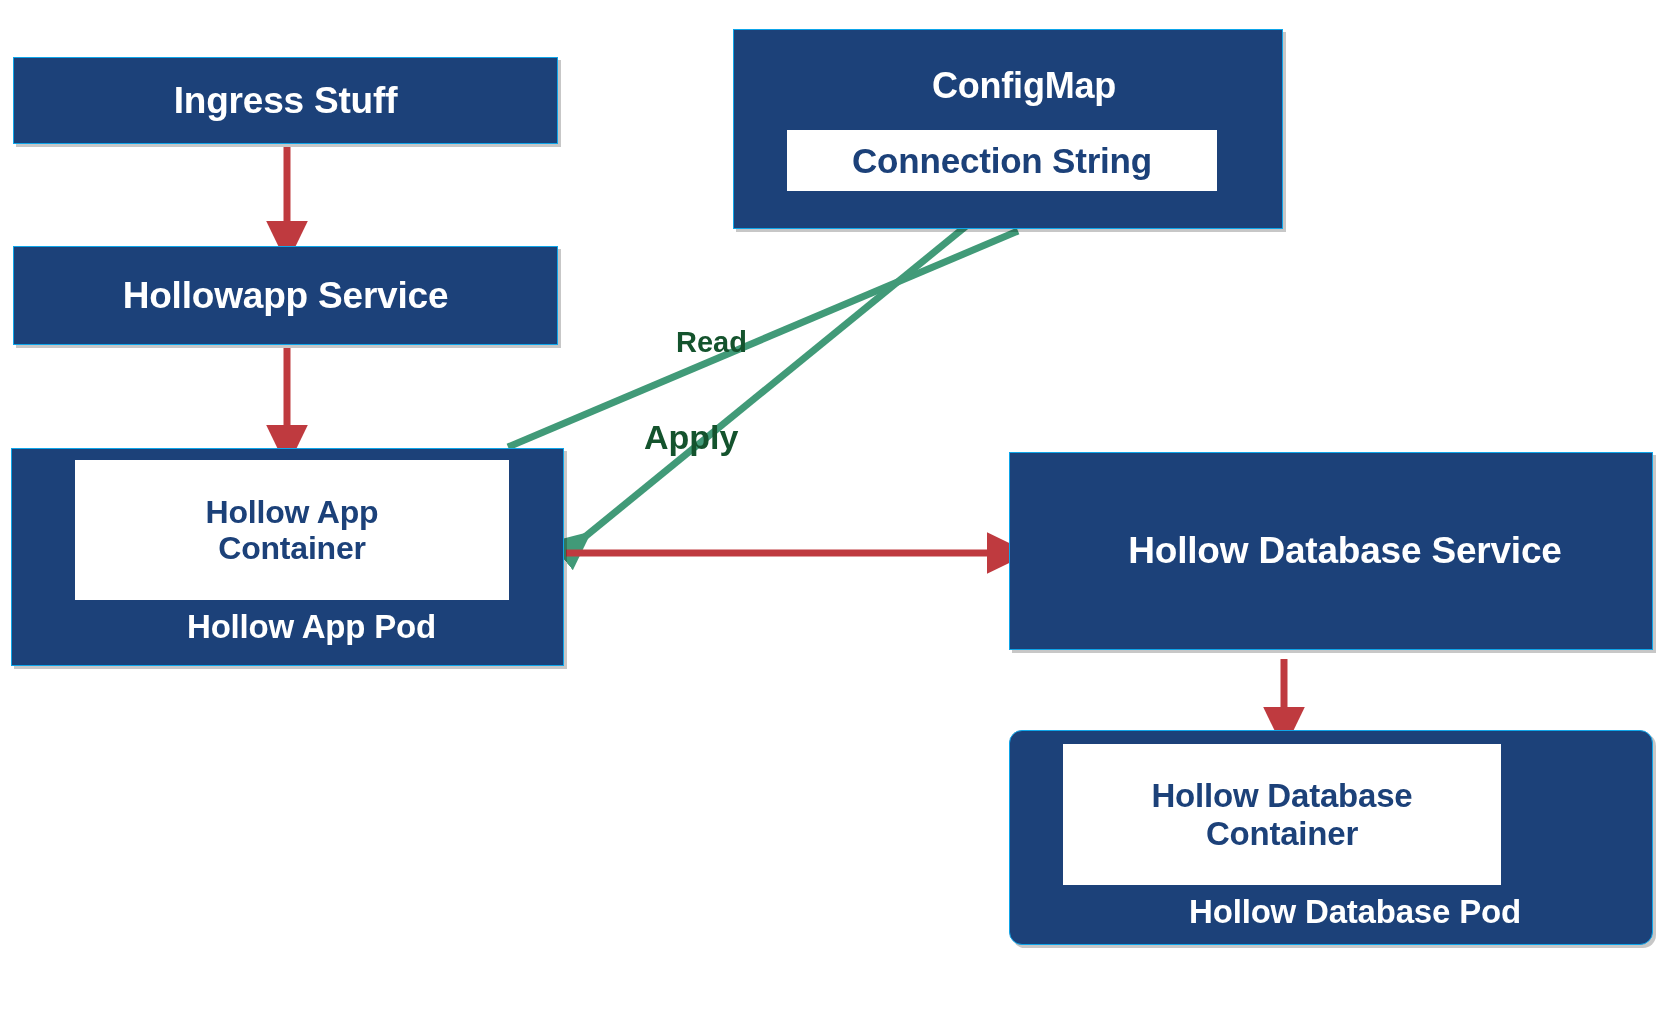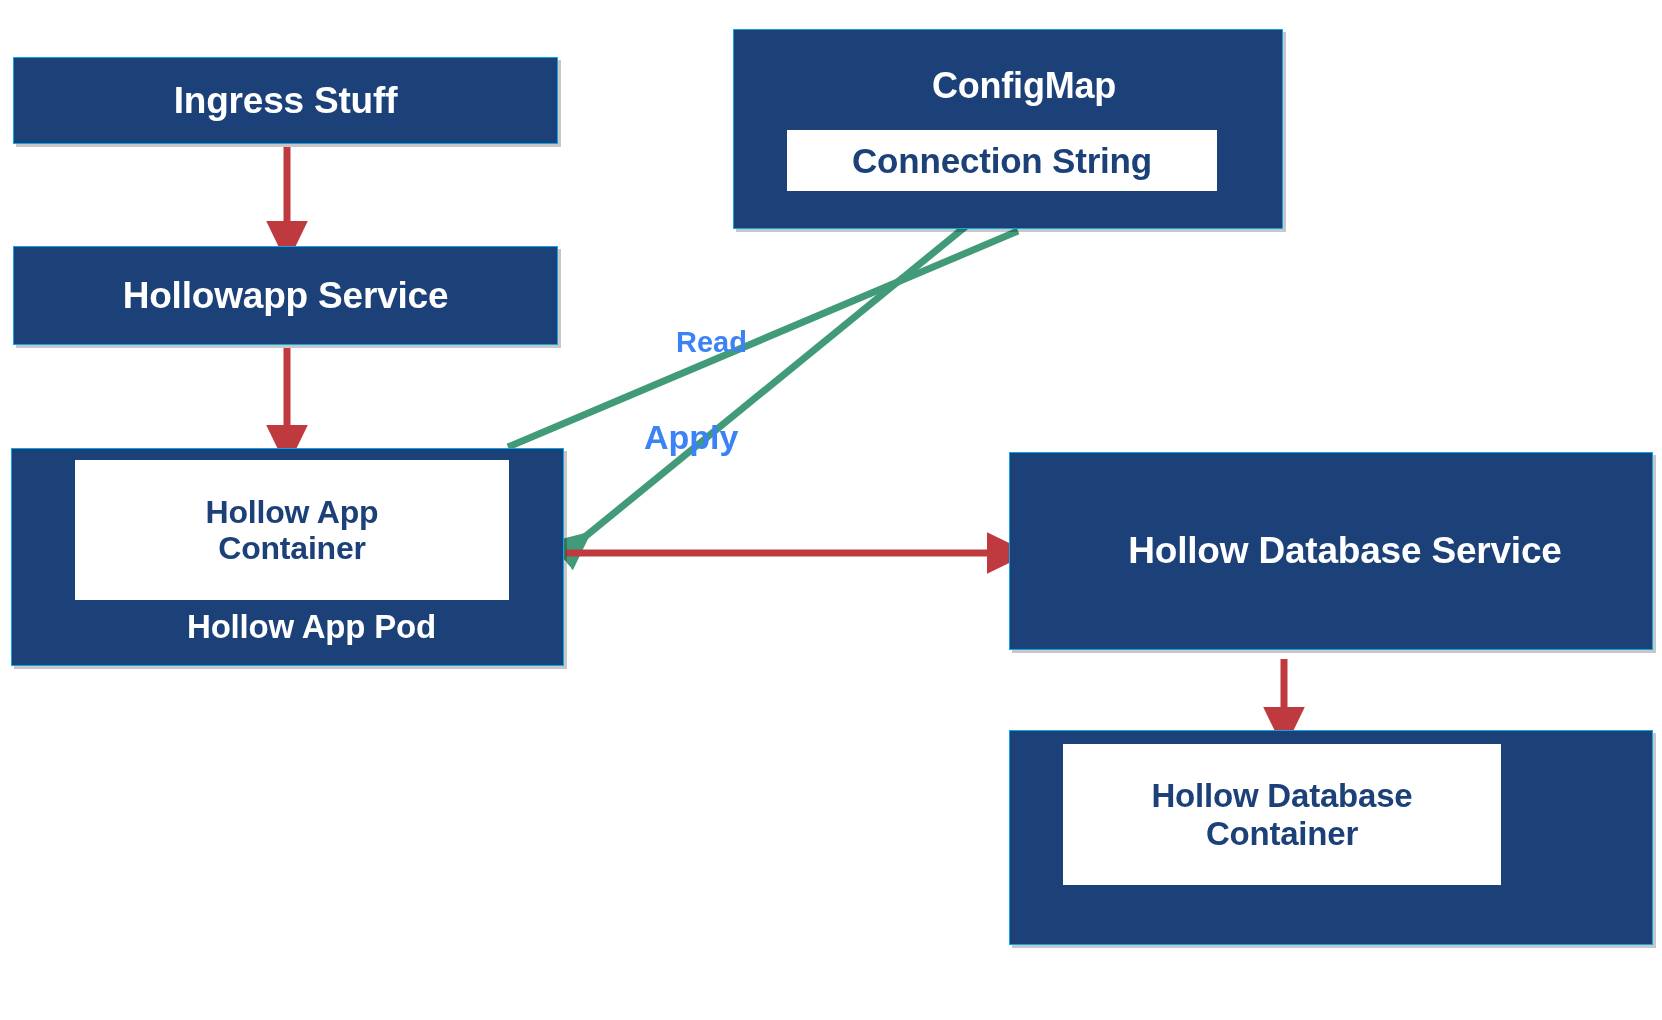--- a/index.html
+++ b/index.html
@@ -63,21 +63,21 @@
     color: #ffffff;
     font-weight: bold;
     line-height: 1.1;
     letter-spacing: -0.2px;
     padding-left: 48px;
   }
 
   
   .edge-label {
     position: absolute;
-    color: #3b82f6;
+    color: #14532d;
     font-weight: bold;
     line-height: 1.12;
     white-space: pre-line;
   }
 
   
   #edges {
     position: absolute;
     left: 0;
     top: 0;
@@ -134,25 +134,26 @@
     <span class="node-label" style="position:absolute; left:0; right:0; top:36px; font-size:36px;padding-left:32px;">ConfigMap</span>
     <div class="inner-box" style="left:53px; top:100px; width:430px; height:61px;">
       <span class="inner-label" style="font-size:35px;">Connection String</span>
     </div>
   </div>
 
   <div class="node" style="left:1009px; top:452px; width:644px; height:198px;padding-left:28px;">
     <span class="node-label" style="font-size:37px;">Hollow Database Service</span>
   </div>
 
-  <div class="node pod" style="left:1009px; top:730px; width:644px; height:215px;">
+  <div class="node pod" style="left:1009px; top:730px; width:644px; height:215px;border-radius:13px;">
     <div class="inner-box" style="left:53px; top:13px; width:438px; height:141px;">
       <span class="inner-label" style="font-size:33px; white-space:pre-line;">Hollow Database
 Container</span>
     </div>
+    <span class="pod-caption" style="top:163px; font-size:33px;">Hollow Database Pod</span>
   </div>
 
   <span class="edge-label" style="left:676px; top:326px; font-size:29px;">Read</span>
 
   <span class="edge-label" style="left:644px; top:418px; font-size:34px;">Apply</span>
 
 
 </div>
 
 </body></html>

